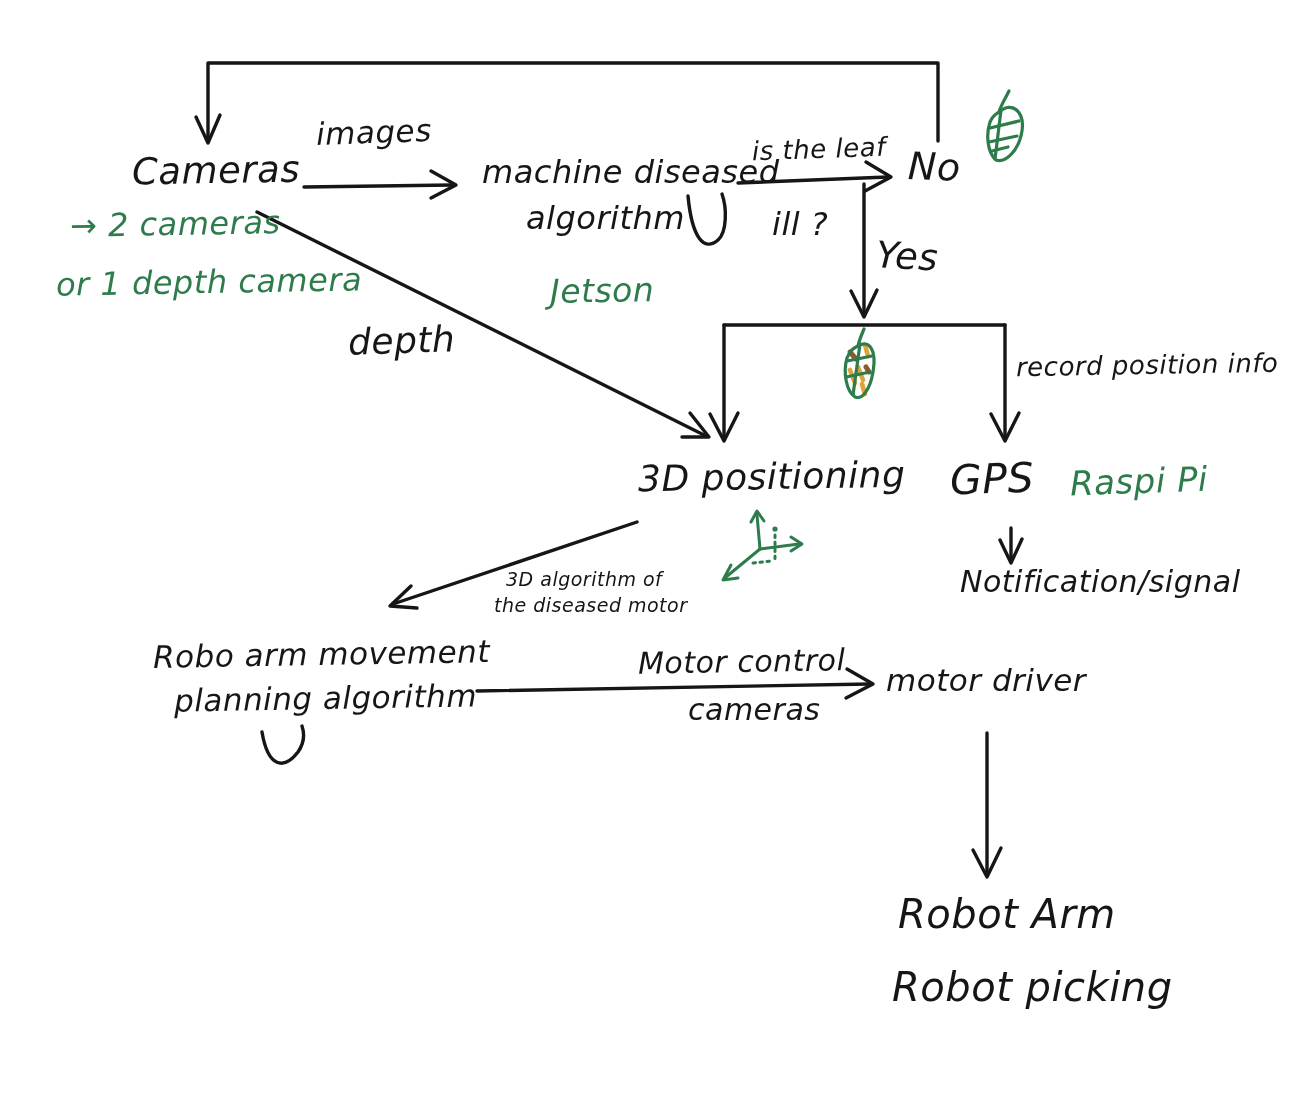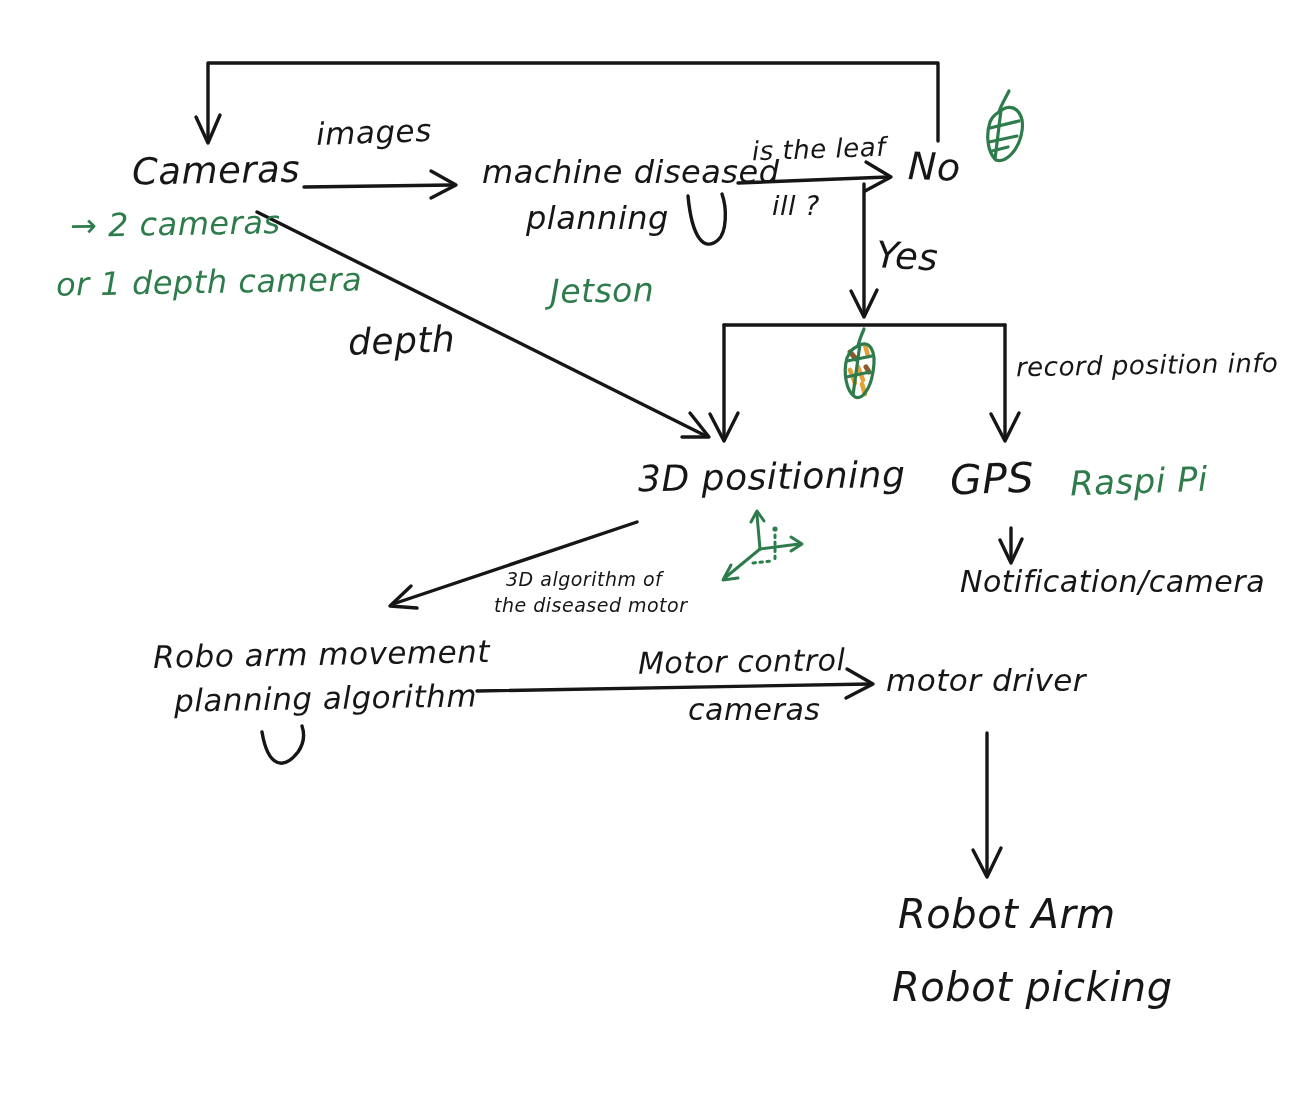--- a/index.html
+++ b/index.html
@@ -104,35 +104,35 @@
       <path d="M760,549 L726,577"></path>
       <path d="M731,565 L723,580 L738,578"></path>
       <circle cx="775" cy="529" r="2.6" fill="#2e7c4b" stroke="none"></circle>
       <path d="M775,535 L775,561" stroke-dasharray="2.5 4.5"></path>
       <path d="M753,563 L771,561" stroke-dasharray="2.5 4.5"></path>
     </g>
   </svg>
 
   <div class="hw" style="left:132px;top:152px;font-size:37px;transform:rotate(-1deg);">Cameras</div>
   <div class="hw" style="left:482px;top:156px;font-size:32px;">machine diseased</div>
-  <div class="hw" style="left:526px;top:202px;font-size:32px;">planning</div>
+  <div class="hw" style="left:526px;top:202px;font-size:32px;">algorithm</div>
   <div class="hw" style="left:908px;top:148px;font-size:38px;transform:rotate(2deg);">No</div>
   <div class="hw" style="left:876px;top:238px;font-size:37px;transform:rotate(3deg);">Yes</div>
   <div class="hw" style="left:638px;top:458px;font-size:36px;transform:rotate(-1deg);">3D positioning</div>
   <div class="hw" style="left:950px;top:458px;font-size:41px;transform:rotate(-2deg);">GPS</div>
-  <div class="hw" style="left:960px;top:566px;font-size:30px;">Notification/camera</div>
+  <div class="hw" style="left:960px;top:566px;font-size:30px;">Notification/signal</div>
   <div class="hw" style="left:153px;top:638px;font-size:31px;transform:rotate(-1deg);">Robo arm movement</div>
   <div class="hw" style="left:174px;top:682px;font-size:31px;transform:rotate(-1deg);">planning algorithm</div>
   <div class="hw" style="left:886px;top:664px;font-size:31px;">motor driver</div>
   <div class="hw" style="left:898px;top:893px;font-size:40px;font-style:italic;">Robot Arm</div>
   <div class="hw" style="left:892px;top:966px;font-size:40px;">Robot picking</div>
 
   <div class="hw" style="left:316px;top:116px;font-size:31px;transform:rotate(-2deg);">images</div>
   <div class="hw" style="left:752px;top:136px;font-size:26px;transform:rotate(-2deg);">is the leaf</div>
-  <div class="hw" style="left:772px;top:192px;font-size:27px;">ill ?</div>
+  <div class="hw" style="left:772px;top:208px;font-size:32px;">ill ?</div>
   <div class="hw" style="left:348px;top:322px;font-size:36px;transform:rotate(-2deg);">depth</div>
   <div class="hw" style="left:1016px;top:352px;font-size:26px;transform:rotate(-1deg);">record position info</div>
   <div class="hw" style="left:506px;top:570px;font-size:19px;">3D algorithm of</div>
   <div class="hw" style="left:494px;top:596px;font-size:19px;">the diseased motor</div>
   <div class="hw" style="left:638px;top:646px;font-size:30px;transform:rotate(-1deg);">Motor control</div>
   <div class="hw" style="left:688px;top:694px;font-size:30px;">cameras</div>
 
   <div class="hw green" style="left:70px;top:208px;font-size:32px;transform:rotate(-1deg);">→ 2 cameras</div>
   <div class="hw green" style="left:56px;top:266px;font-size:32px;transform:rotate(-1deg);">or 1 depth camera</div>
   <div class="hw green" style="left:550px;top:274px;font-size:33px;transform:rotate(-1deg);">Jetson</div>

